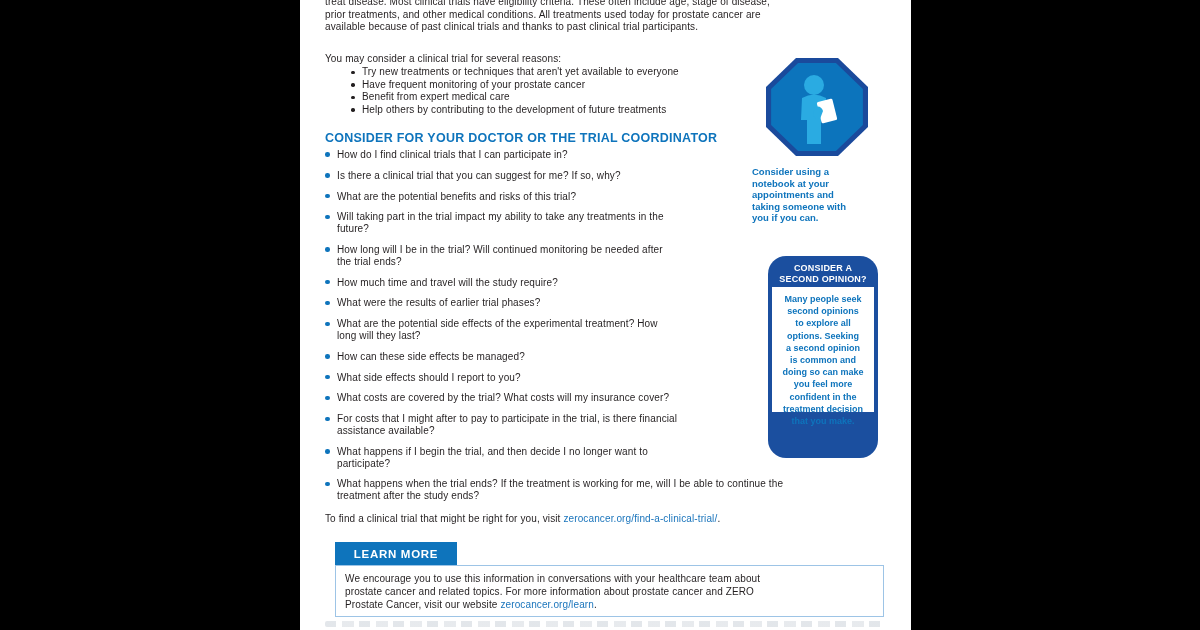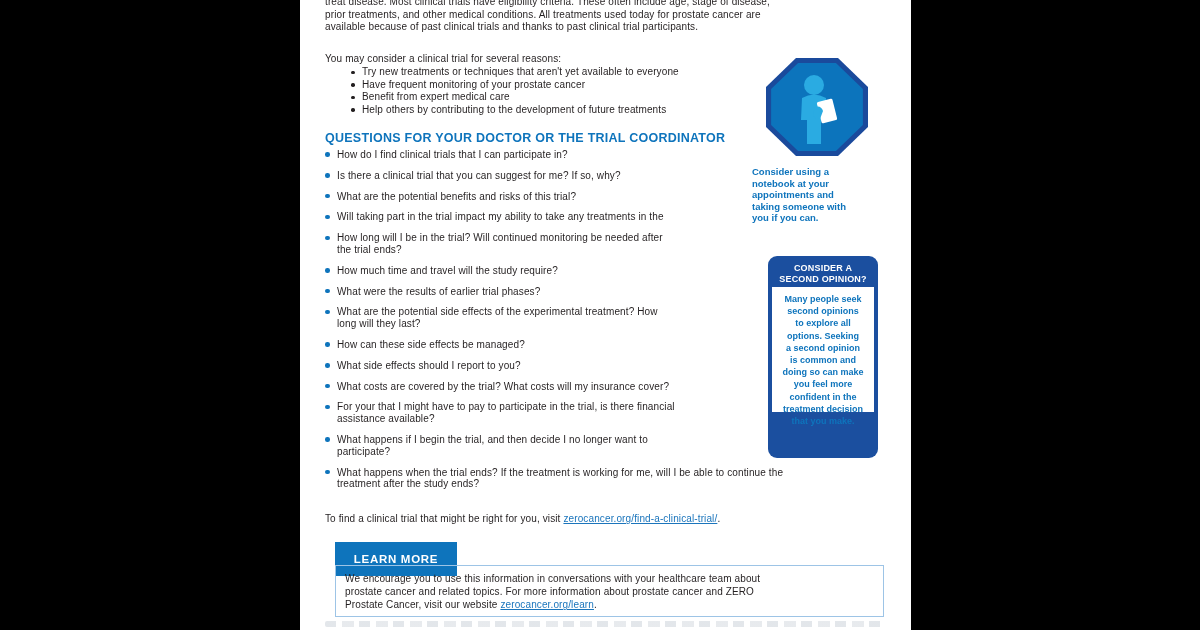--- a/index.html
+++ b/index.html
@@ -16,31 +16,31 @@
   .li{position:relative;padding-left:12px;white-space:nowrap;}
   .dot{position:absolute;left:1px;top:4.6px;width:3.5px;height:3.5px;border-radius:50%;background:#231f20;}
 
   .qhead{top:131px;left:25px;font-size:12.5px;font-weight:bold;color:#0e74bc;letter-spacing:.25px;white-space:nowrap;}
   .qlist{top:149px;left:25px;font-size:10px;color:#231f20;letter-spacing:.12px;line-height:11.8px;}
   .q{position:relative;padding-left:12px;margin-bottom:9px;}
   .q .dot{background:#0e74bc;width:4.5px;height:4.5px;top:3.4px;left:0;}
   .q div{white-space:nowrap;}
 
   .findline{top:513px;left:25px;white-space:nowrap;}
-  .link{color:#1b75bc;text-decoration:underline;text-align:right;}
+  .link{color:#1b75bc;text-align:right;}
 
-  .lm-tab{left:35px;top:542px;width:122px;height:34px;background:#0e74bc;color:#fff;font-weight:bold;
+  .lm-tab{left:35px;top:542px;width:122px;height:24px;background:#0e74bc;color:#fff;font-weight:bold;
           font-size:11.5px;letter-spacing:.7px;display:flex;align-items:center;justify-content:center;}
   .lm-box{left:35px;top:565px;width:549px;height:52px;border:1.5px solid #9dc4e6;box-sizing:border-box;
           padding:6px 0 0 9px;line-height:13.2px;}
 
   .octagon{left:465px;top:57px;width:104px;height:100px;}
   .note{left:452px;top:166px;width:131px;text-align:left;color:#0e74bc;font-weight:bold;
         font-size:9.5px;line-height:11.6px;}
-  .so-card{left:468px;top:256px;width:110px;height:202px;background:#1b4f9f;border-radius:9px;}
+  .so-card{left:468px;top:256px;width:110px;height:202px;background:#1b4f9f;border-radius:18px;}
   .so-head{padding-top:7px;text-align:center;color:#ffffff;font-weight:bold;font-size:9px;line-height:11px;letter-spacing:.2px;}
   .so-panel{position:absolute;left:4px;top:31px;width:102px;height:125px;background:#ffffff;
             box-sizing:border-box;padding-top:6px;text-align:center;color:#0e74bc;font-weight:bold;
             font-size:9px;line-height:12.2px;}
   .clipline{left:25px;top:621px;width:557px;height:6px;opacity:.4;border-radius:2px;
             background:repeating-linear-gradient(90deg,#b9c2cc 0 11px,transparent 11px 17px,#c5ccd4 17px 29px,transparent 29px 34px);}
 </style>
 </head>
 <body>
 
@@ -54,38 +54,39 @@
 
   <div class="abs lead body-text">You may consider a clinical trial for several reasons:</div>
 
   <div class="abs blist body-text" id="reasons-list">
       <div class="li"><span class="dot"></span><span>Try new treatments or techniques that aren't yet available to everyone</span></div>
       <div class="li"><span class="dot"></span><span>Have frequent monitoring of your prostate cancer</span></div>
       <div class="li"><span class="dot"></span><span>Benefit from expert medical care</span></div>
       <div class="li"><span class="dot"></span><span>Help others by contributing to the development of future treatments</span></div>
     </div>
 
-  <div class="abs qhead">QUESTIONS FOR YOUR DOCTOR OR THE TRIAL COORDINATOR</div>
+  <div class="abs qhead">CONSIDER FOR YOUR DOCTOR OR THE TRIAL COORDINATOR</div>
 
   <div class="abs qlist" id="questions-list">
       <div class="q">
         <span class="dot"></span>
         <div>How do I find clinical trials that I can participate in?</div>
       </div>
       <div class="q">
         <span class="dot"></span>
         <div>Is there a clinical trial that you can suggest for me? If so, why?</div>
       </div>
       <div class="q">
         <span class="dot"></span>
         <div>What are the potential benefits and risks of this trial?</div>
       </div>
       <div class="q">
         <span class="dot"></span>
         <div>Will taking part in the trial impact my ability to take any treatments in the</div>
+        <div>future?</div>
       </div>
       <div class="q">
         <span class="dot"></span>
         <div>How long will I be in the trial? Will continued monitoring be needed after</div>
         <div>the trial ends?</div>
       </div>
       <div class="q">
         <span class="dot"></span>
         <div>How much time and travel will the study require?</div>
       </div>
@@ -105,21 +106,21 @@
       <div class="q">
         <span class="dot"></span>
         <div>What side effects should I report to you?</div>
       </div>
       <div class="q">
         <span class="dot"></span>
         <div>What costs are covered by the trial? What costs will my insurance cover?</div>
       </div>
       <div class="q">
         <span class="dot"></span>
-        <div>For your that I might have to pay to participate in the trial, is there financial</div>
+        <div>For costs that I might after to pay to participate in the trial, is there financial</div>
         <div>assistance available?</div>
       </div>
       <div class="q">
         <span class="dot"></span>
         <div>What happens if I begin the trial, and then decide I no longer want to</div>
         <div>participate?</div>
       </div>
       <div class="q">
         <span class="dot"></span>
         <div>What happens when the trial ends? If the treatment is working for me, will I be able to continue the</div>

